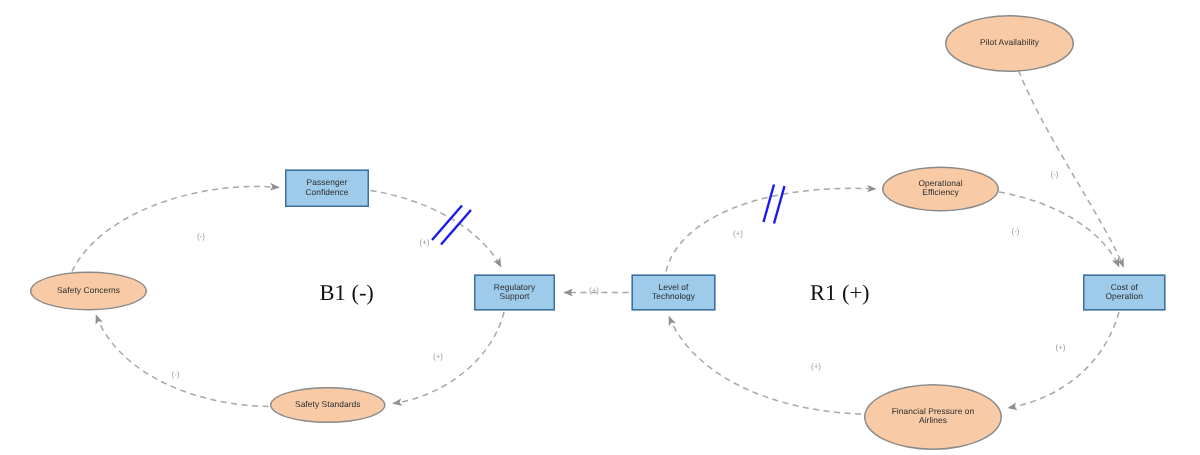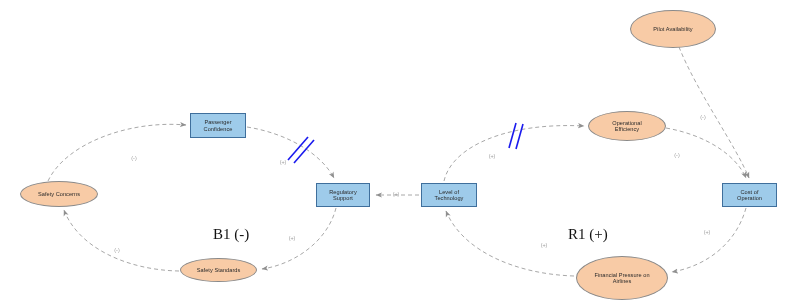--- a/index.html
+++ b/index.html
@@ -50,21 +50,20 @@
     display: block;
     width: 100%;
     white-space: pre-line;
   }
   .loop-label {
     position: absolute;
     font-family: "Liberation Serif", serif;
     font-size: 15px;
     color: #111111;
     white-space: nowrap;
-    margin-top: 38px;
   }
   .edge-label {
     position: absolute;
     font-size: 5.4px;
     color: #9b9b9b;
     white-space: nowrap;
     transform: translate(-50%, -50%);
   }
 </style>
 </head>
@@ -104,21 +103,21 @@
 
     <path d="M 574 276 C 514 274 462 250 446 211" fill="none" stroke="#a8a8a8" stroke-width="1" stroke-dasharray="4 3" marker-end="url(#arrow)"></path>
 
     <g>
       <line x1="509" y1="148" x2="516" y2="123" stroke="#1a1aee" stroke-width="1.6"></line>
       <line x1="516" y1="149" x2="523" y2="124" stroke="#1a1aee" stroke-width="1.6"></line>
     </g>
   </svg>
 
   <div class="loop-label" style="left:213px; top:188px;">B1 (-)</div>
-  <div class="loop-label" style="left:568px; top:188px;">R1 (+)</div>
+  <div class="loop-label" style="left:540px; top:188px;">R1 (+)</div>
 
   <div class="node ellipse" style="left:20px; top:181px; width:78px; height:26px;">
     <span class="node-label">Safety Concerns</span>
   </div>
 
   <div class="node box" style="left:190px; top:113px; width:56px; height:25px;">
     <span class="node-label">Passenger
 Confidence</span>
   </div>
 

